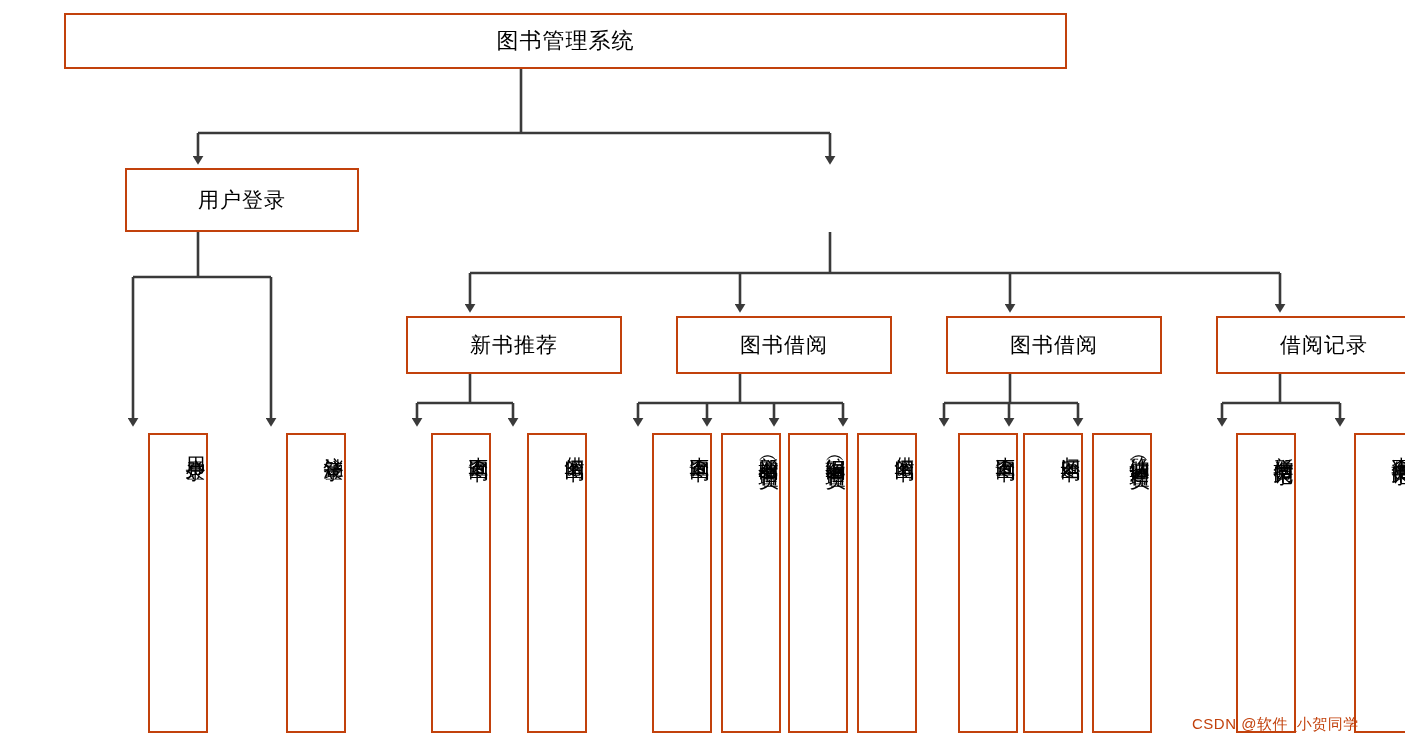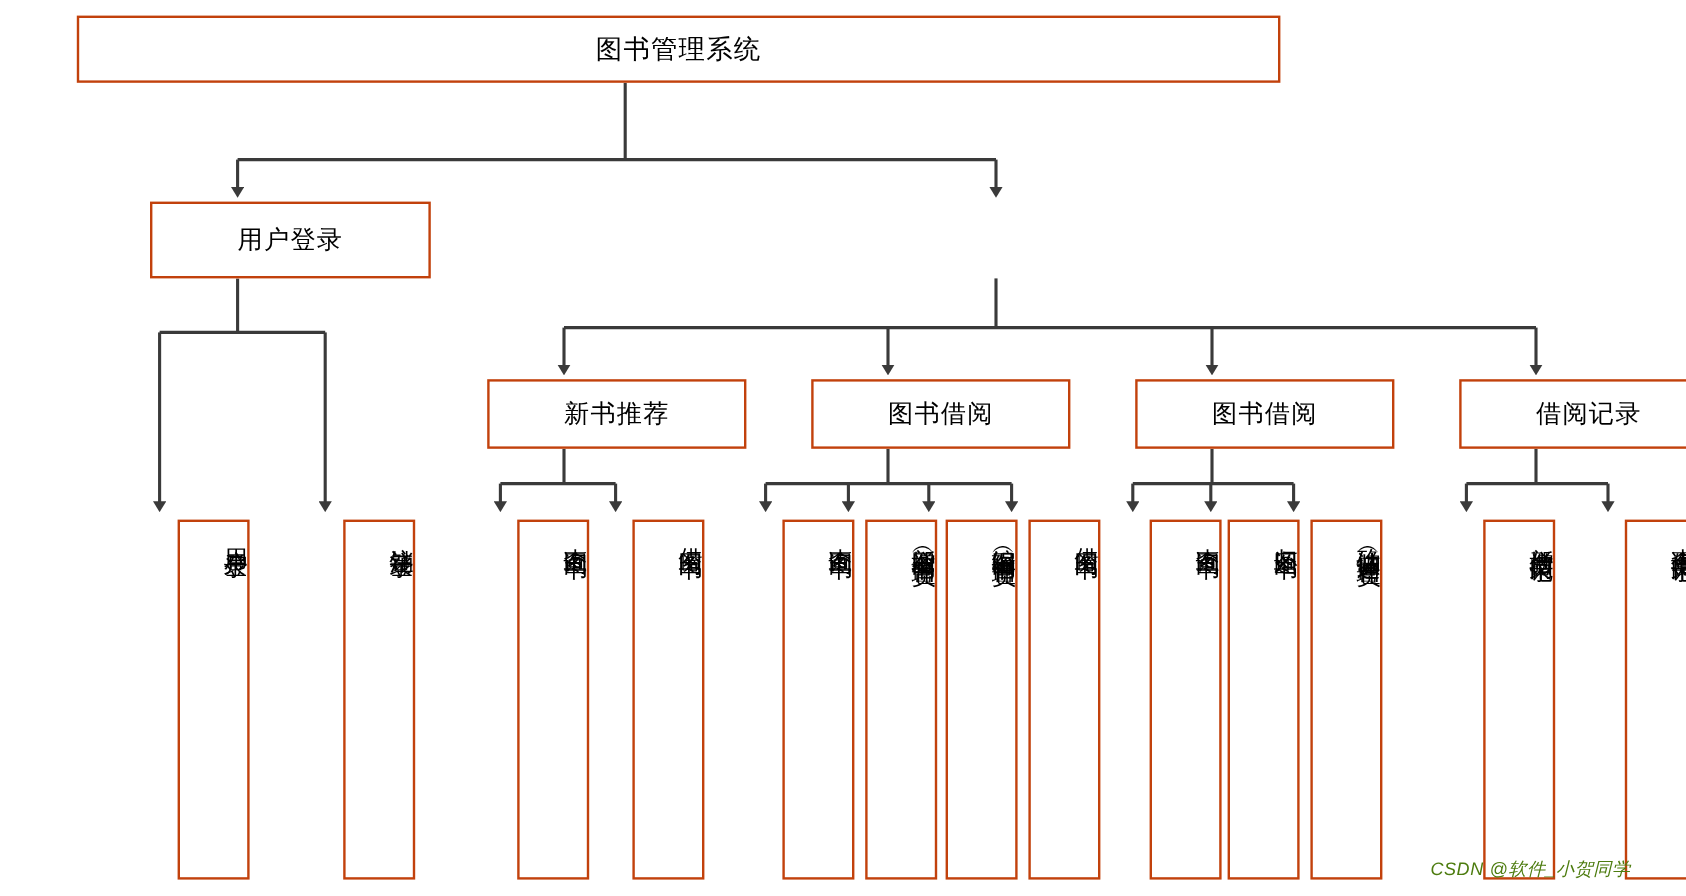--- a/index.html
+++ b/index.html
@@ -49,25 +49,24 @@
   .node.root{font-size:22px;}
 
   
   #wires{position:absolute;left:0;top:0;width:1405px;height:747px;z-index:1;}
 
   
   #watermark{
     position:absolute;
     left:1192px;top:715px;
     font-size:15px;
-    color:#4d7c0f;
+    color:#c2410c;
     white-space:nowrap;
     z-index:5;
     letter-spacing:0.5px;
-    font-style:italic;
   }
 </style>
 </head>
 <body>
 
 <div id="stage">
 
   <svg id="wires" viewBox="0 0 1405 747" width="1405" height="747" aria-hidden="true">
     <defs>
       <marker id="ah" markerWidth="9" markerHeight="11" refX="1.2" refY="5.5" orient="auto" markerUnits="userSpaceOnUse">

